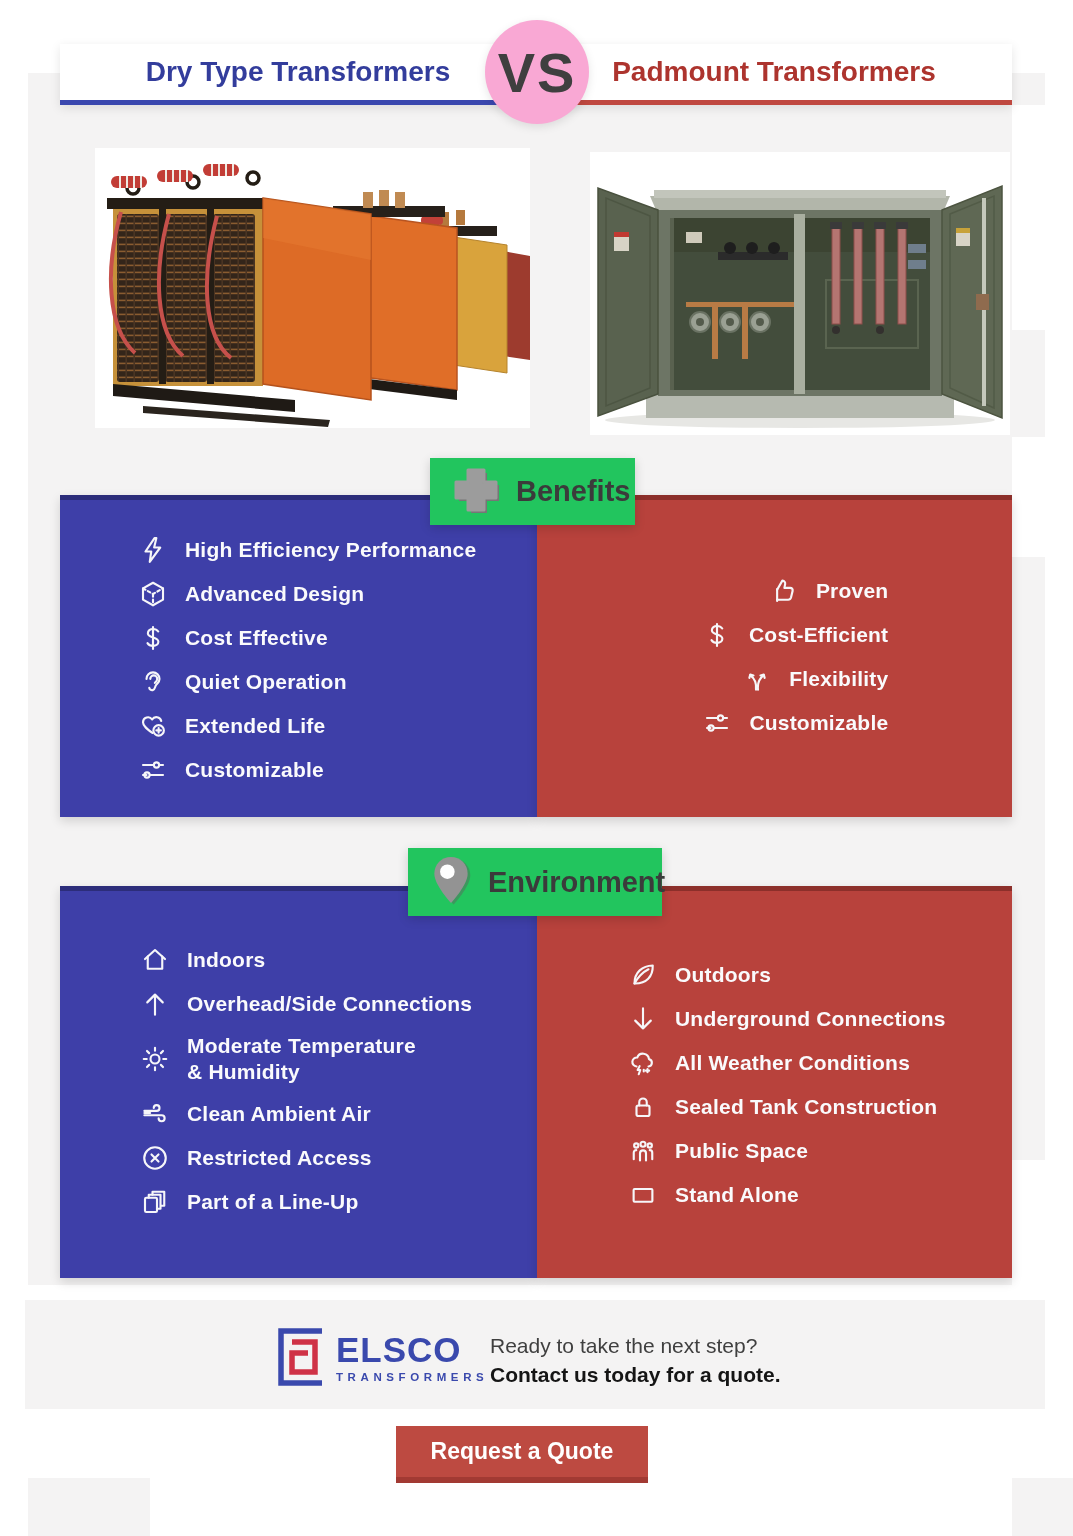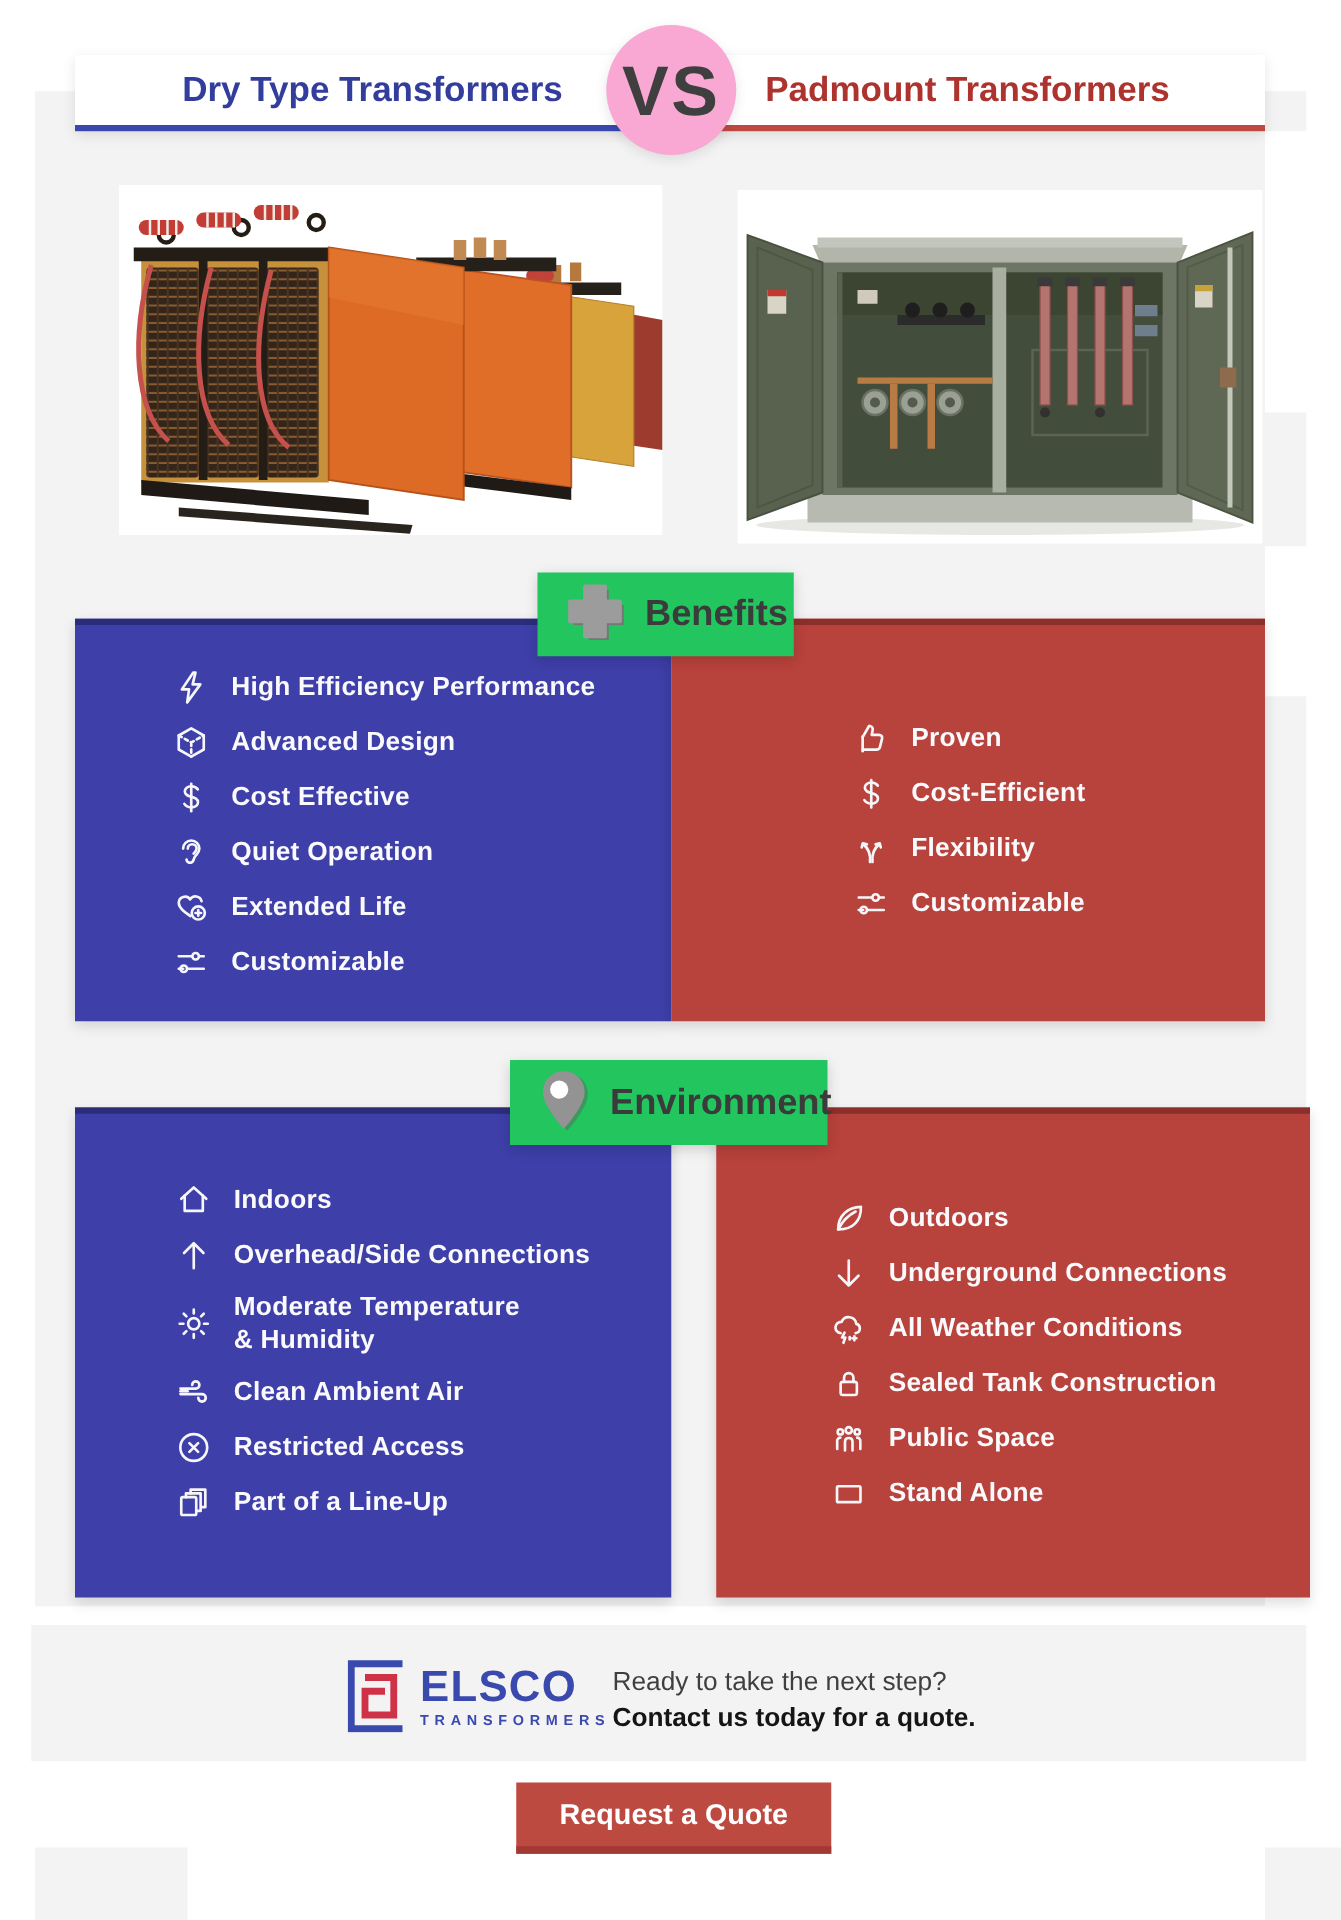--- a/index.html
+++ b/index.html
@@ -41,43 +41,43 @@
   .panel { position:absolute; box-shadow:0 4px 10px rgba(0,0,0,.14); }
   .panel.blue { background:#3e3fa8; }
   .panel.red  { background:#b8423c; }
   .panel.blue::before, .panel.red::before { content:""; position:absolute; left:0; top:0;
     width:100%; height:5px; }
   .panel.blue::before { background:#2c2d7a; }
   .panel.red::before  { background:#8c2f2a; }
   .ben-blue { left:60px;  top:495px; width:477px; height:322px; }
   .ben-red  { left:537px; top:495px; width:475px; height:322px; }
   .env-blue { left:60px;  top:886px; width:477px; height:392px; }
-  .env-red  { left:537px; top:886px; width:475px; height:392px;margin-left:36px; }
+  .env-red  { left:537px; top:886px; width:475px; height:392px; }
 
   .list { position:absolute; display:flex; flex-direction:column; gap:14px; }
   .ben-blue .list { left:78px;  top:40px; }
-  .ben-red  .list { left:145px; top:81px; }
+  .ben-red  .list { left:165px; top:81px;align-items:flex-end; }
   .env-blue .list { left:80px;  top:59px; }
   .env-red  .list { left:91px;  top:74px; }
   .item { display:flex; align-items:center; gap:17px; min-height:30px; }
   .item .icn { width:30px; height:30px; flex:0 0 30px; display:flex; align-items:center; justify-content:center; }
   .item .lbl { font-size:21px; font-weight:bold; color:#fafafc; letter-spacing:.2px; white-space:nowrap; }
   .item .lbl.wrap { white-space:normal; width:240px; line-height:26px; }
   .item svg { stroke:#f6f6f9; stroke-width:1.7; fill:none; stroke-linecap:round; stroke-linejoin:round; }
 
   
   .footer-band { position:absolute; left:25px; top:1300px; width:1020px; height:109px; background:#f4f3f3; }
   .logo-mark { position:absolute; left:278px; top:1328px; width:46px; height:58px; }
   .brand { position:absolute; left:336px; top:1332px; }
   .brand .name { font-size:35px; font-weight:bold; color:#3a49ad; letter-spacing:1px; line-height:36px; }
   .brand .sub  { font-size:11.5px; font-weight:bold; color:#3a49ad; letter-spacing:4.6px; margin-top:3px; }
   .cta { position:absolute; left:490px; top:1331px; line-height:29px; }
   .cta .l1 { font-size:21px; color:#3f3f3f; }
   .cta .l2 { font-size:21px; font-weight:bold; color:#151515; }
-  .quote-btn { position:absolute; left:413px; top:1426px; width:252px; height:57px;
+  .quote-btn { position:absolute; left:396px; top:1426px; width:252px; height:57px;
     background:#bd4a41; border:none; border-bottom:6px solid #a23a33; cursor:pointer;
     color:#fff; font-family:"Liberation Sans", sans-serif; font-size:23px; font-weight:bold; }
 </style>
 </head>
 <body>
 
 <div class="bg gray" style="left:28px; top:73px; width:1017px; height:1212px;"></div>
 <div class="bg white" style="left:1012px; top:105px; width:61px; height:225px;"></div>
 <div class="bg white" style="left:1012px; top:437px; width:61px; height:120px;"></div>
 <div class="bg white" style="left:1012px; top:1160px; width:61px; height:125px;"></div>

